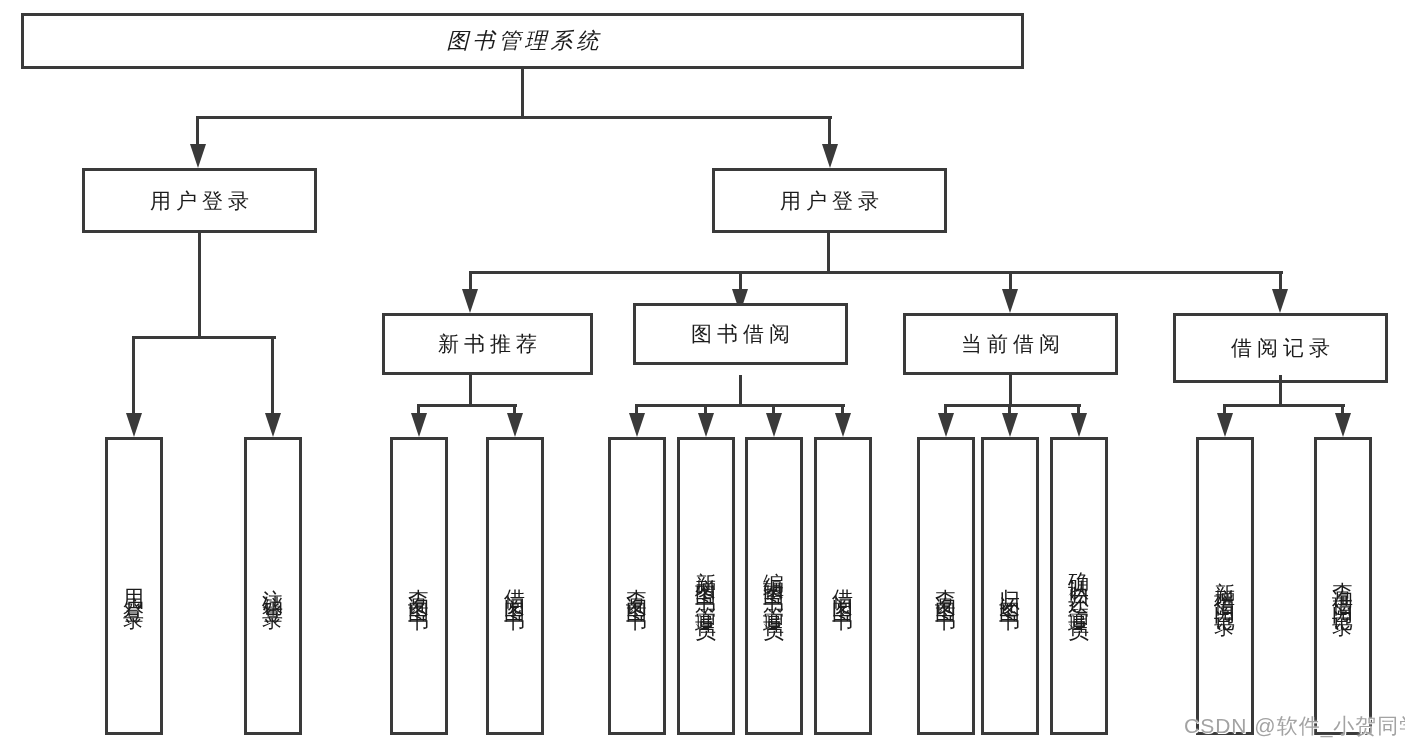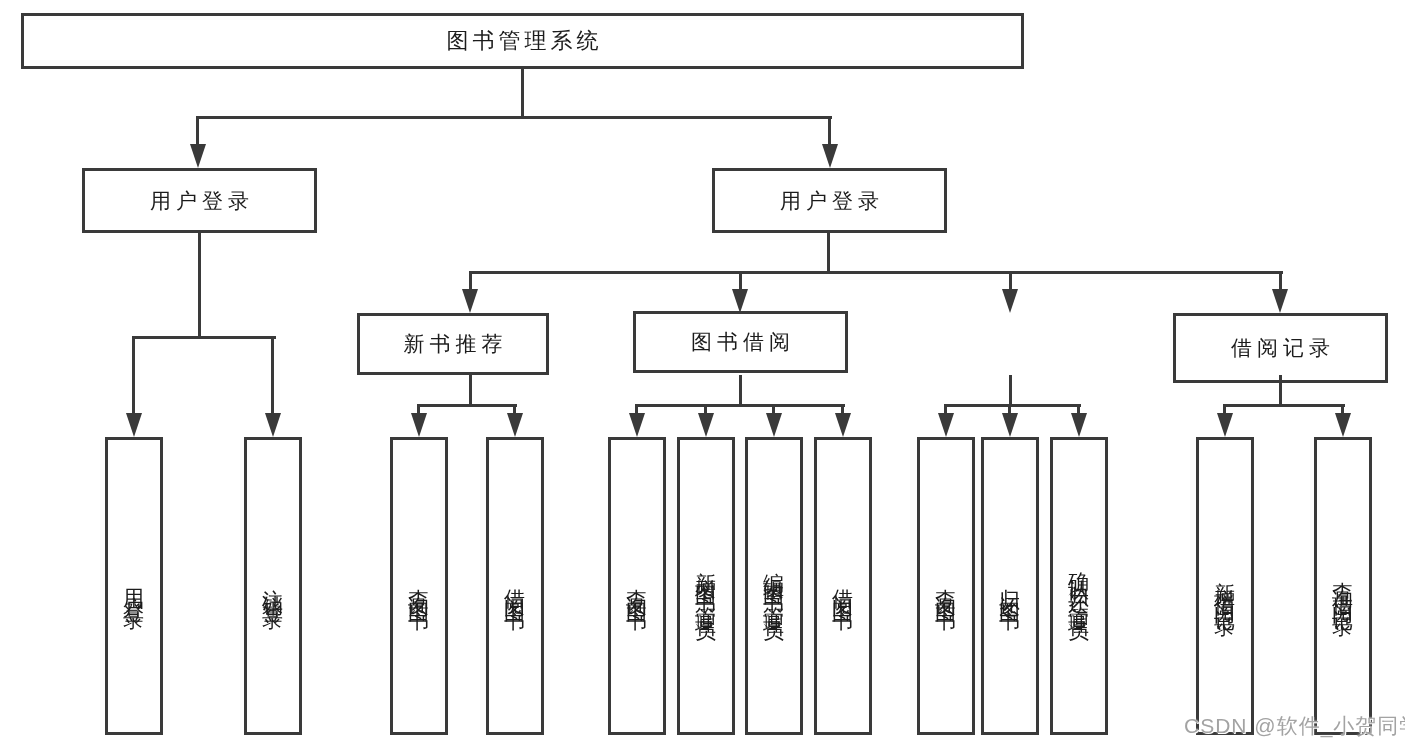--- a/index.html
+++ b/index.html
@@ -32,21 +32,21 @@
     font-size:21px; letter-spacing:1px; color:#a3a3a3;
     text-shadow:0 0 2px #ffffff, 1px 1px 0 #ffffff;
     white-space:nowrap; z-index:5;
   }
 </style>
 </head>
 <body>
 
 <div class="canvas">
 
-  <div class="node" style="left:21px; top:13px; width:1003px; height:56px;">
+  <div class="node" style="left:21px; top:13px; width:1003px; height:56px;font-style:italic;">
     <span class="root-label">图书管理系统</span>
   </div>
 
   <div class="line" style="left:521px; top:69px; width:3px; height:48px;"></div>
   <div class="line" style="left:196px; top:116px; width:636px; height:3px;"></div>
   <div class="line" style="left:196px; top:116px; width:3px; height:30px;"></div>
   <div class="arrow" style="left:190px; top:144px;"></div>
   <div class="line" style="left:828px; top:116px; width:3px; height:30px;"></div>
   <div class="arrow" style="left:822px; top:144px;"></div>
 
@@ -68,25 +68,28 @@
   <div class="line" style="left:469px; top:271px; width:814px; height:3px;"></div>
   <div class="line" style="left:469px; top:271px; width:3px; height:20px;"></div>
   <div class="arrow" style="left:462px; top:289px;"></div>
   <div class="line" style="left:739px; top:271px; width:3px; height:20px;"></div>
   <div class="arrow" style="left:732px; top:289px;"></div>
   <div class="line" style="left:1009px; top:271px; width:3px; height:20px;"></div>
   <div class="arrow" style="left:1002px; top:289px;"></div>
   <div class="line" style="left:1279px; top:271px; width:3px; height:20px;"></div>
   <div class="arrow" style="left:1272px; top:289px;"></div>
 
-  <div class="node" style="left:357px; top:313px; width:192px; height:62px;">
+  <div class="node" style="left:382px; top:313px; width:211px; height:62px;">
     <span class="h-label">新书推荐</span>
   </div>
-  <div class="node" style="left:633px; top:311px; width:215px; height:62px;">
+  <div class="node" style="left:633px; top:303px; width:215px; height:62px;">
     <span class="h-label">图书借阅</span>
+  </div>
+  <div class="node" style="left:903px; top:313px; width:215px; height:62px;">
+    <span class="h-label">当前借阅</span>
   </div>
   <div class="node" style="left:1173px; top:313px; width:215px; height:70px;">
     <span class="h-label">借阅记录</span>
   </div>
 
   <div class="line" style="left:469px; top:375px; width:3px; height:31px;"></div>
   <div class="line" style="left:417px; top:404px; width:100px; height:3px;"></div>
   <div class="line" style="left:417px; top:404px; width:3px; height:11px;"></div>
   <div class="arrow" style="left:411px; top:413px;"></div>
   <div class="line" style="left:513px; top:404px; width:3px; height:11px;"></div>

